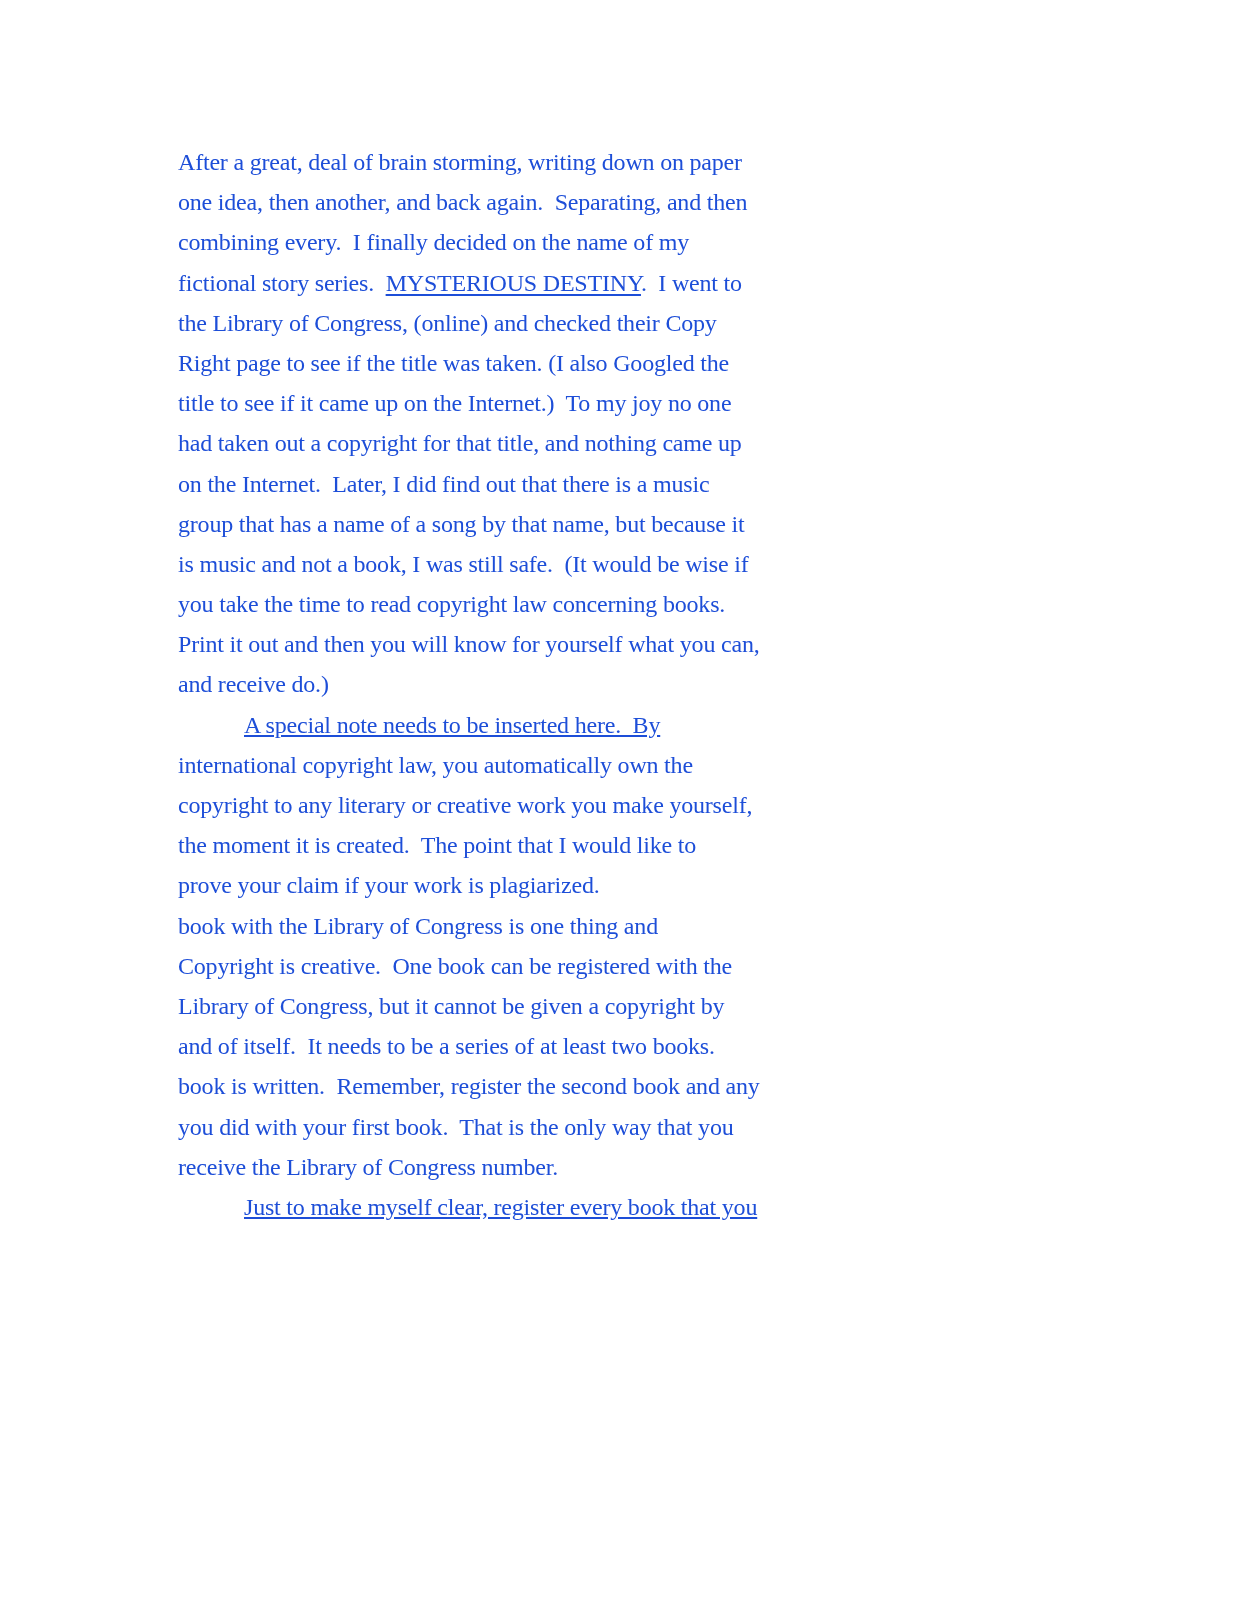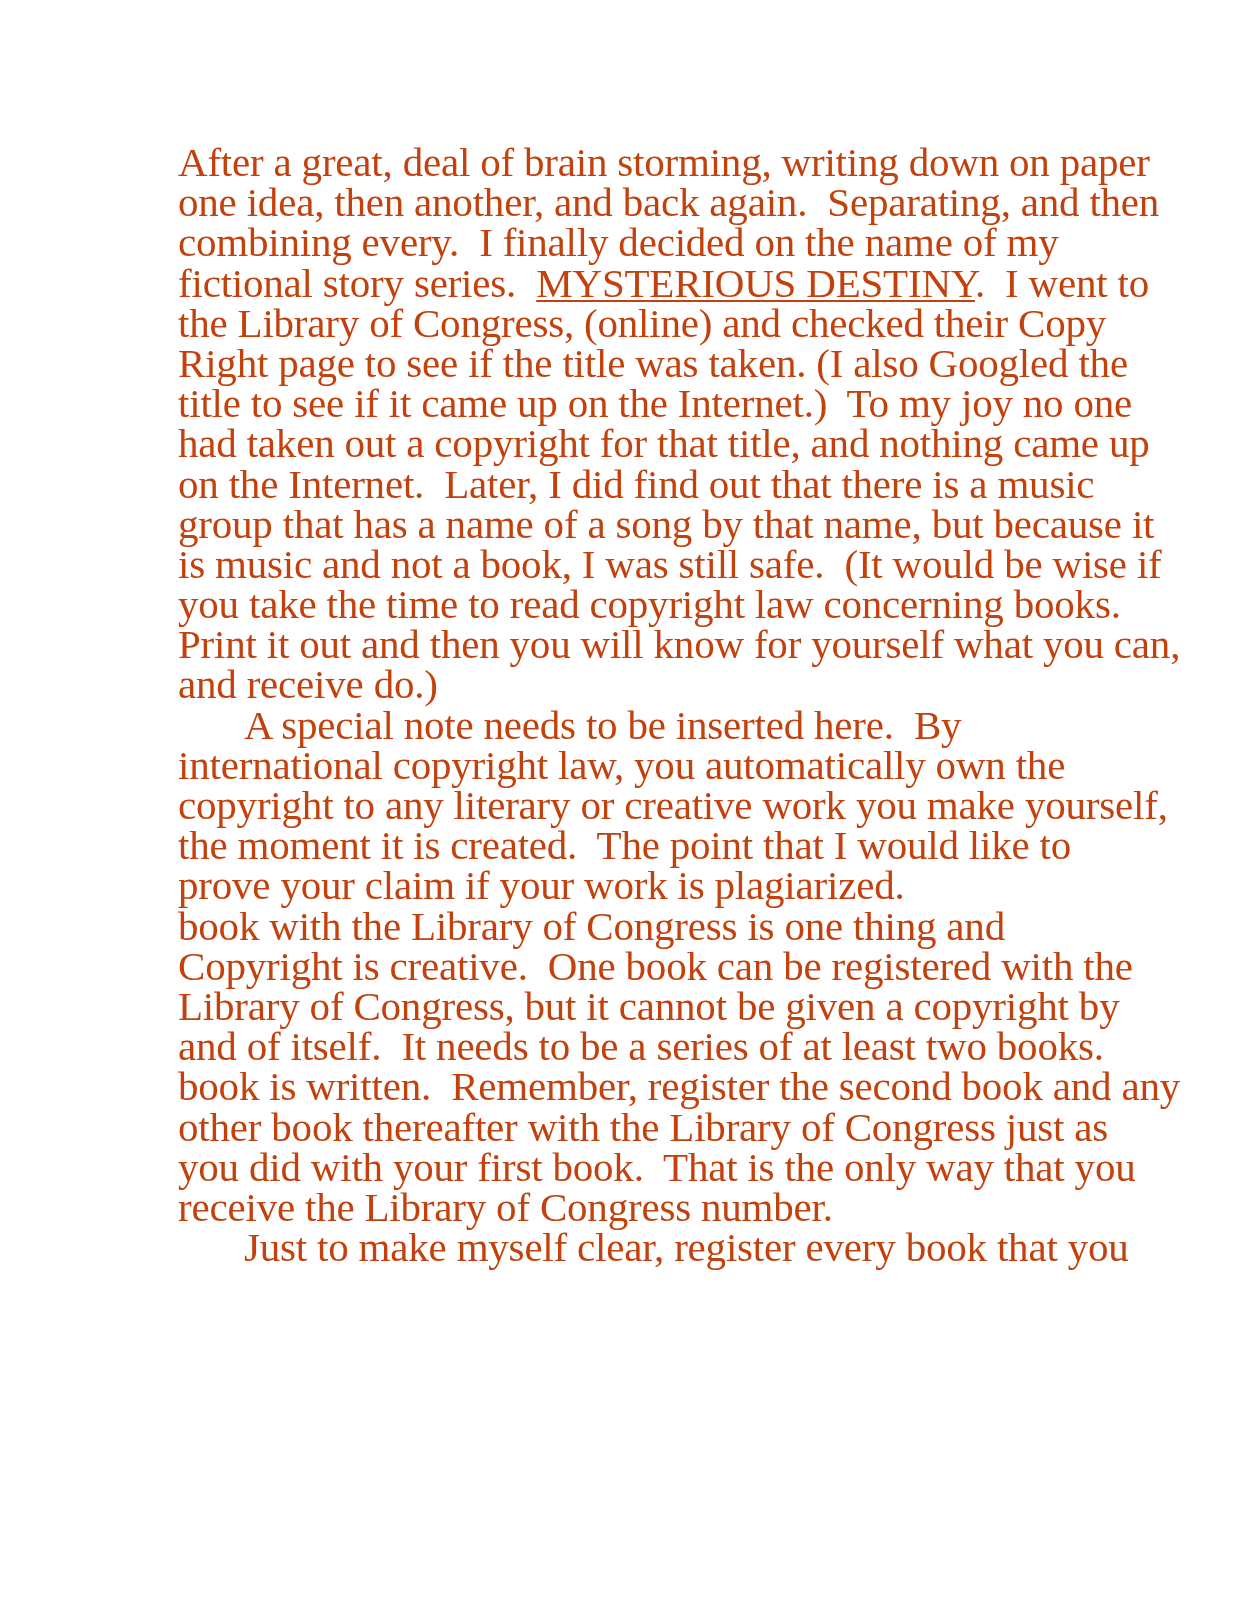--- a/index.html
+++ b/index.html
@@ -20,32 +20,33 @@
       width: 1236px;
       height: 1600px;
       background: #ffffff;
     }
     .text-block {
       position: absolute;
       left: 178px;
       top: 142px;
       width: 870px;
       font-family: "Liberation Serif", "DejaVu Serif", serif;
-      font-size: 41px;
+      font-size: 24px;
       line-height: 40.2px;
-      color: #c2410c;
+      color: #1d4ed8;
       letter-spacing: -0.2px;
     }
     .line {
       display: block;
       white-space: pre;
       height: 40.2px;
     }
     .indent {
       padding-left: 66px;
+      text-decoration: underline;
     }
     .underline {
       text-decoration: underline;
       text-underline-offset: 3px;
       text-decoration-thickness: 2px;
     }
   </style>
 </head>
 <body>
 
@@ -76,21 +77,20 @@
       <span class="line">the moment it is created.  The point that I would like to</span>
       <span class="line">prove your claim if your work is plagiarized.</span>
     </div>
 
     <div>
       <span class="line">book with the Library of Congress is one thing and</span>
       <span class="line">Copyright is creative.  One book can be registered with the</span>
       <span class="line">Library of Congress, but it cannot be given a copyright by</span>
       <span class="line">and of itself.  It needs to be a series of at least two books.</span>
       <span class="line">book is written.  Remember, register the second book and any</span>
-      <span class="line">other book thereafter with the Library of Congress just as</span>
       <span class="line">you did with your first book.  That is the only way that you</span>
       <span class="line">receive the Library of Congress number.</span>
     </div>
 
     <div>
       <span class="line indent">Just to make myself clear, register every book that you</span>
     </div>
 
   </div>
 </div>

